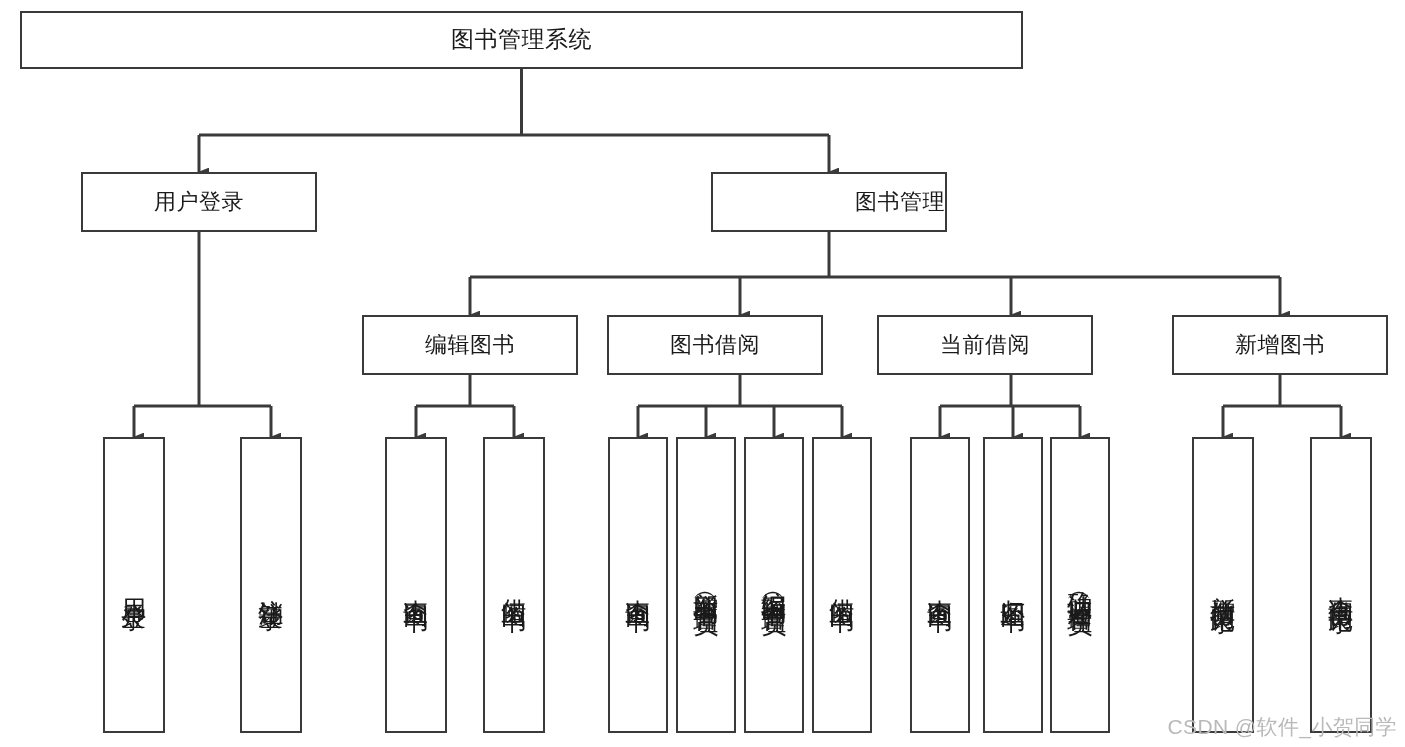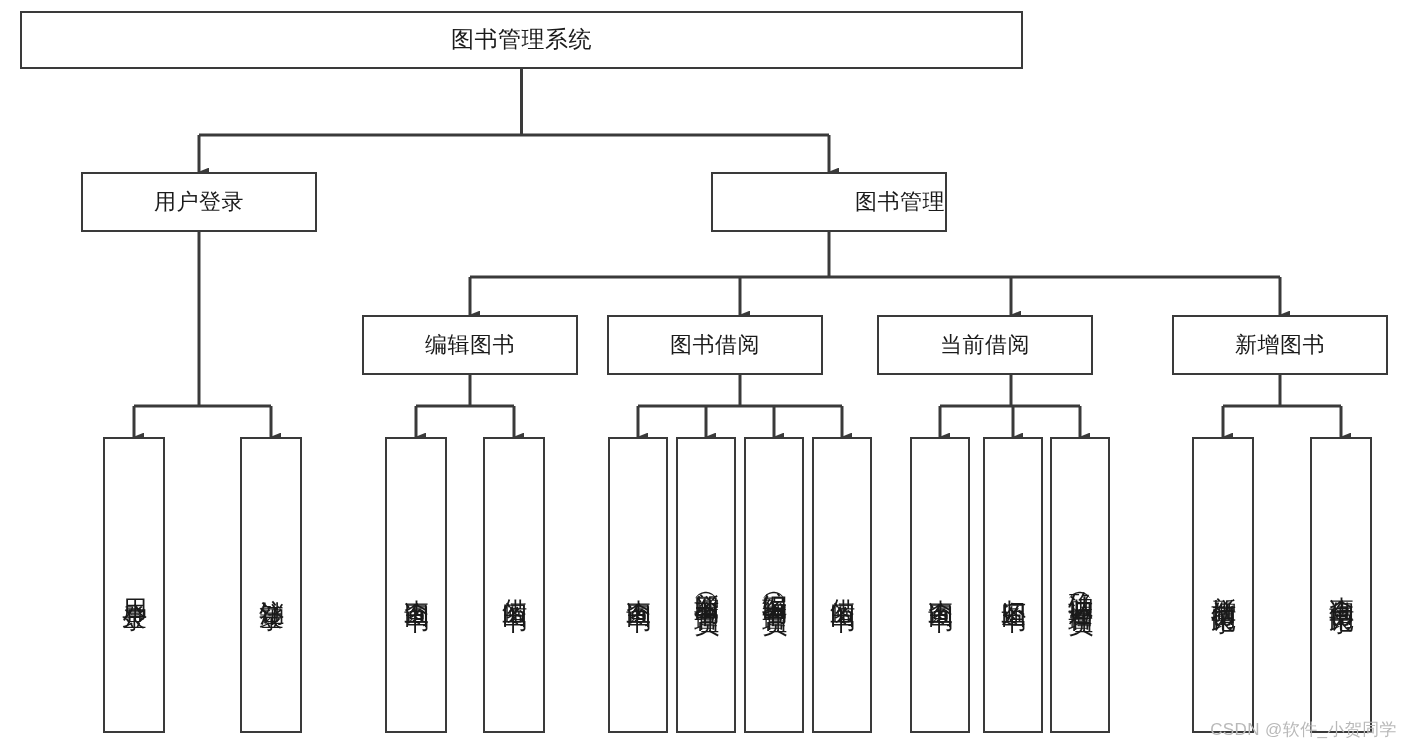--- a/index.html
+++ b/index.html
@@ -35,21 +35,20 @@
     align-items: center;
     justify-content: center;
     color: #1a1a1a;
     z-index: 2;
   }
   .node .lbl {
     display: block;
     text-align: center;
     line-height: 1.18;
     letter-spacing: 0.5px;
-    font-family: Liberation Serif, serif;
   }
   
   .node.horiz .lbl {
     font-size: 22px;
     white-space: nowrap;
   }
   .node.root .lbl {
     font-size: 23px;
   }
   
@@ -63,21 +62,21 @@
     text-orientation: upright;
     font-size: 25px;
     line-height: 1.05;
     letter-spacing: 3px;
     max-height: 100%;
   }
   .watermark {
     position: absolute;
     right: 8px;
     bottom: 6px;
-    font-size: 17px;
+    font-size: 21px;
     color: #b9b9b9;
     z-index: 5;
     white-space: nowrap;
     letter-spacing: 0.4px;
   }
 </style>
 </head>
 <body>
 
 <div id="canvas">

